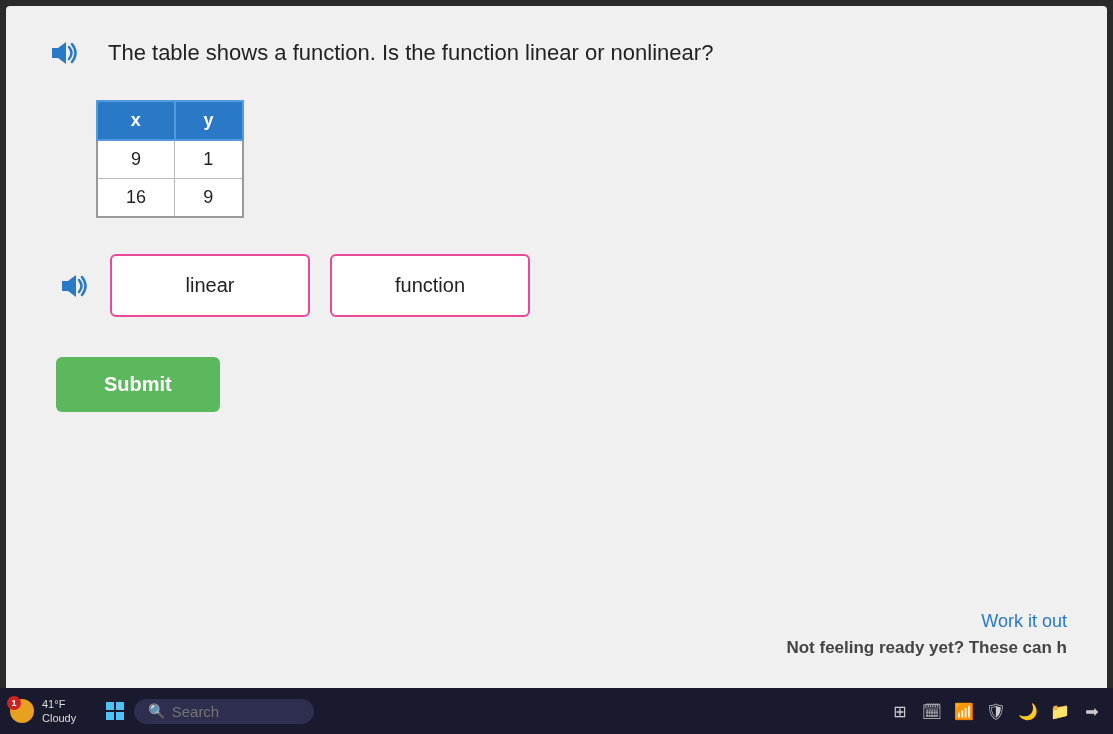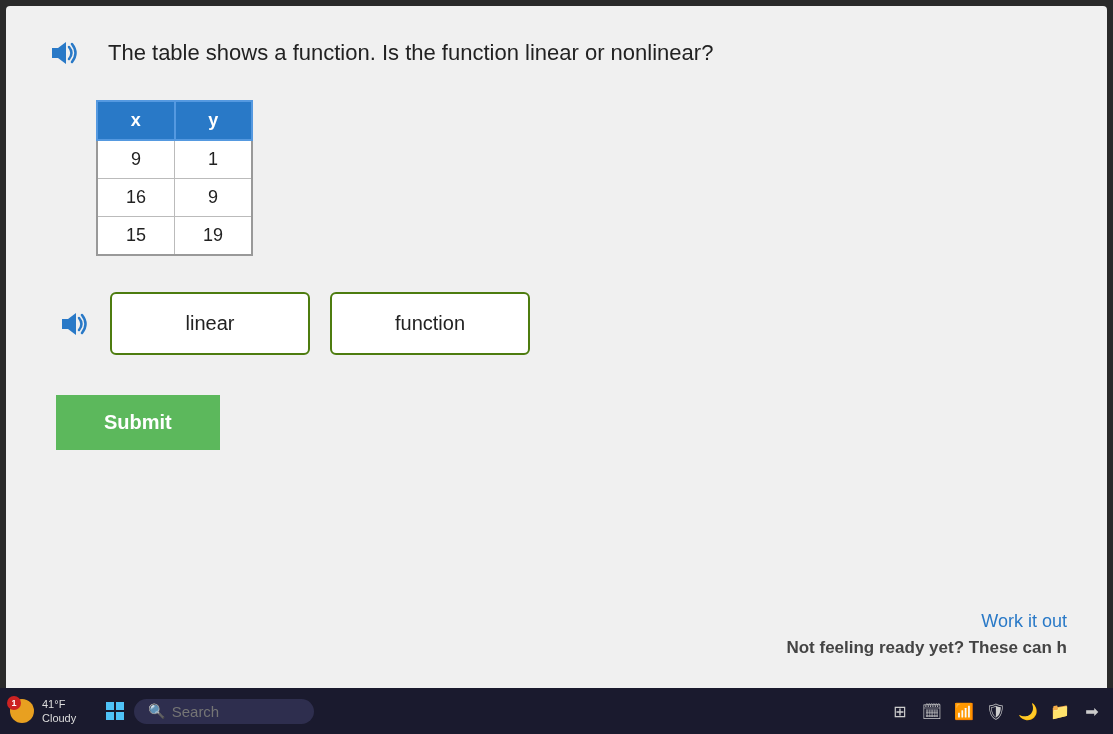--- a/index.html
+++ b/index.html
@@ -84,36 +84,36 @@
     .answer-speaker {
       width: 34px;
       height: 34px;
       flex-shrink: 0;
     }
 
     .choice-btn {
       min-width: 200px;
       padding: 18px 40px;
       font-size: 20px;
-      border: 2px solid #4d7c0f;
+      border: 2px solid #ec4899;
       border-radius: 6px;
       background: white;
       color: #222;
       cursor: pointer;
       text-align: center;
     }
 
     .submit-btn {
       background: #5cb85c;
       color: white;
       font-size: 20px;
       font-weight: 600;
       padding: 16px 48px;
       border: none;
-      border-radius: 0;
+      border-radius: 6px;
       cursor: pointer;
       margin-left: 10px;
     }
 
     .bottom-links {
       position: absolute;
       bottom: 30px;
       right: 40px;
       text-align: right;
     }
@@ -263,24 +263,20 @@
       </thead>
       <tbody id="table-body">
       <tr>
             <td>9</td>
             <td>1</td>
           </tr>
           <tr>
             <td>16</td>
             <td>9</td>
           </tr>
-          <tr>
-            <td>15</td>
-            <td>19</td>
-          </tr>
         </tbody>
     </table>
   </div>
 
   
   <div class="answer-row">
     <div class="answer-speaker">
       <svg width="34" height="34" viewBox="0 0 34 34">
         <polygon points="6,12 12,12 20,6 20,28 12,22 6,22" fill="#2979c7"></polygon>
         <path d="M23,11 Q28,17 23,23" stroke="#2979c7" stroke-width="2.5" fill="none" stroke-linecap="round"></path>

